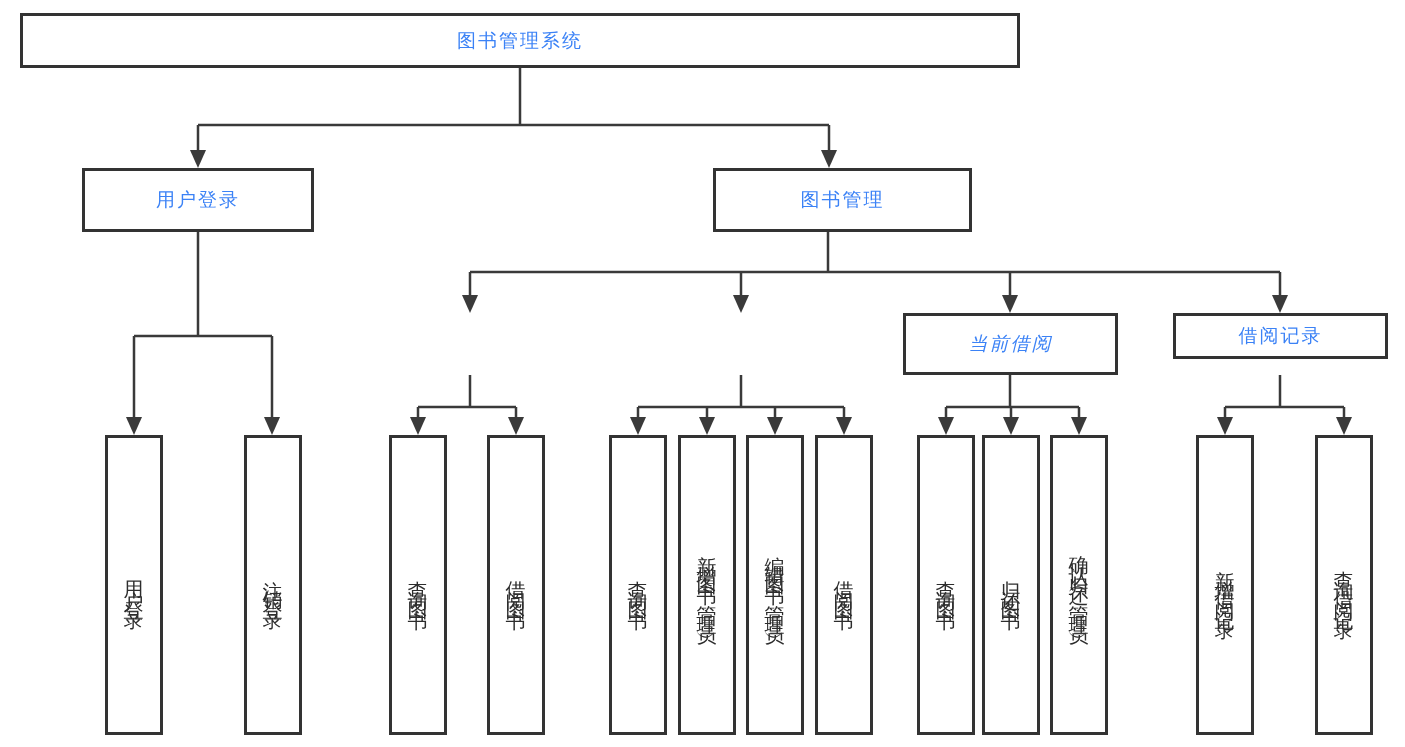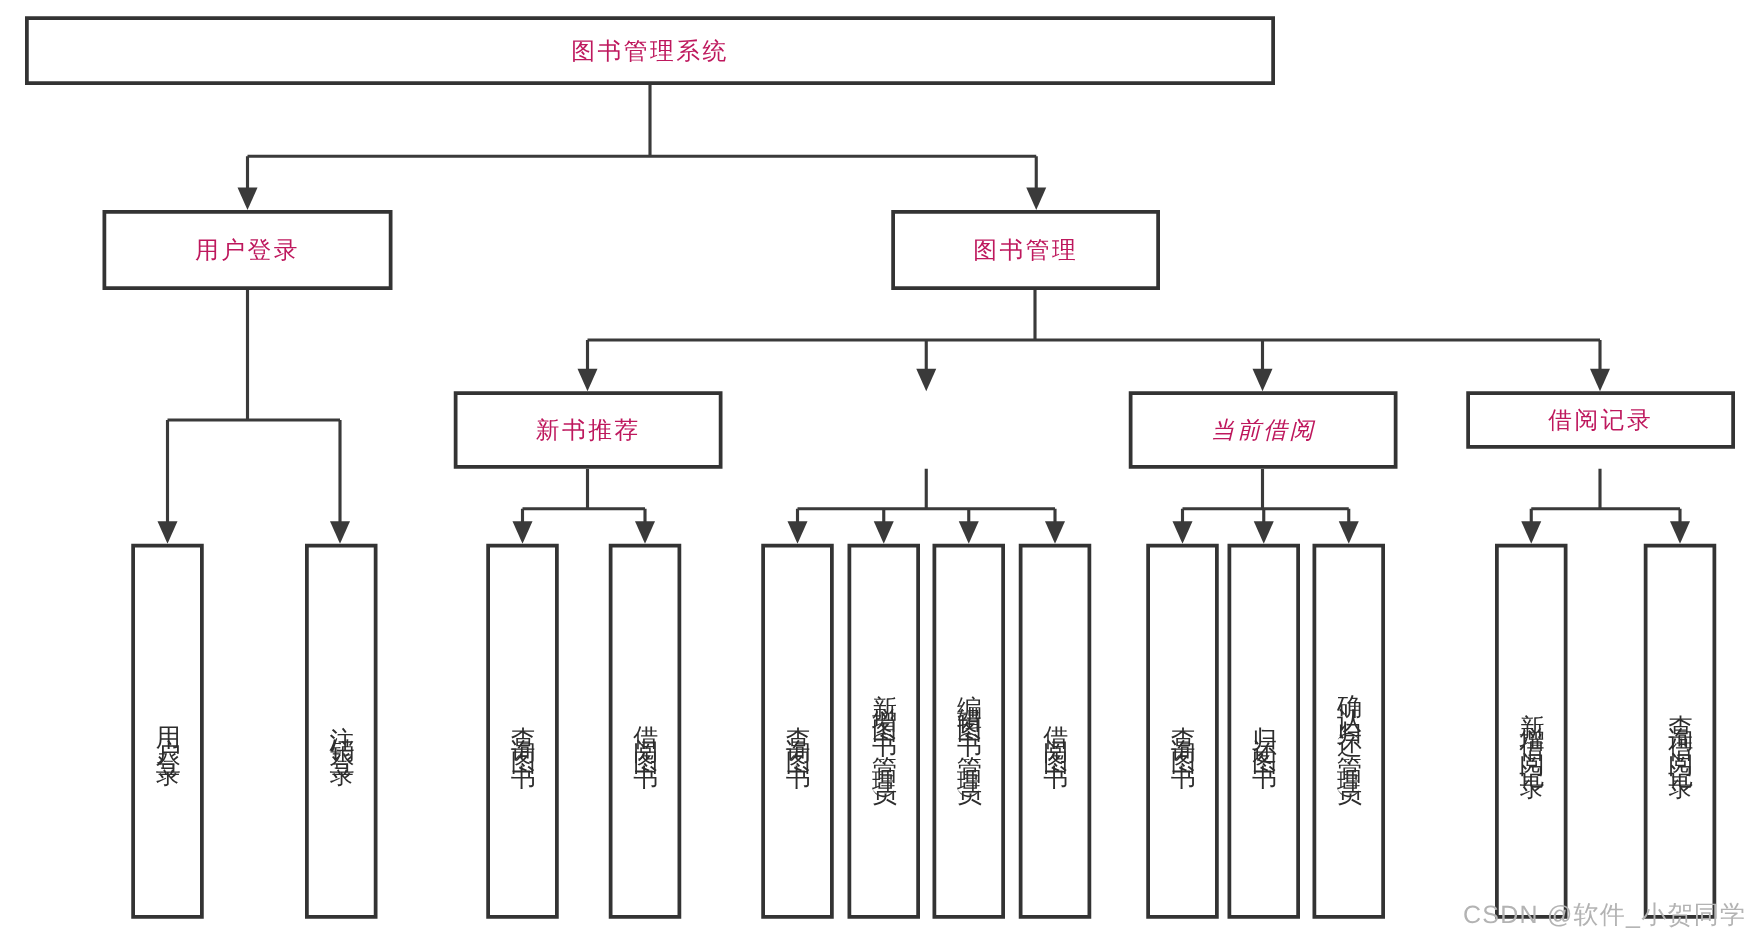--- a/index.html
+++ b/index.html
@@ -17,21 +17,21 @@
     background:#ffffff;
     border:3px solid #333333;
     display:flex;
     align-items:center;
     justify-content:center;
     color:#2d2d2d;
   }
   .h-label{
     font-size:19px;
     letter-spacing:2px;
-    color:#be185d;
+    color:#3b82f6;
     white-space:nowrap;
   }
   .v-node{width:58px;height:300px;}
   .v-label{
     writing-mode:vertical-rl;
     text-orientation:mixed;
     font-size:20px;
     line-height:1;
     letter-spacing:10px;
     color:#2d2d2d;
@@ -91,27 +91,24 @@
     </g>
   </svg>
 
   <div class="node" style="left:20px;top:13px;width:1000px;height:55px;">
     <span class="h-label">图书管理系统</span>
   </div>
 
   <div class="node" style="left:82px;top:168px;width:232px;height:64px;">
     <span class="h-label">用户登录</span>
   </div>
-  <div class="node" style="left:713px;top:168px;width:215px;height:64px;">
+  <div class="node" style="left:713px;top:168px;width:259px;height:64px;">
     <span class="h-label">图书管理</span>
   </div>
 
-  <div class="node" style="left:363px;top:313px;width:215px;height:62px;">
-    <span class="h-label">新书推荐</span>
-  </div>
   <div class="node" style="left:903px;top:313px;width:215px;height:62px;font-style:italic;">
     <span class="h-label">当前借阅</span>
   </div>
   <div class="node" style="left:1173px;top:313px;width:215px;height:46px;">
     <span class="h-label">借阅记录</span>
   </div>
 
   <div class="node v-node" style="left:105px;top:435px;">
     <span class="v-label">用户登录</span>
   </div>
@@ -149,15 +146,14 @@
     <span class="v-label">确认归还（管理员）</span>
   </div>
 
   <div class="node v-node" style="left:1196px;top:435px;">
     <span class="v-label">新增借阅记录</span>
   </div>
   <div class="node v-node" style="left:1315px;top:435px;">
     <span class="v-label">查询借阅记录</span>
   </div>
 
-  <div class="watermark">CSDN @软件_小贺同学</div>
 
 </div>
 
 </body></html>

